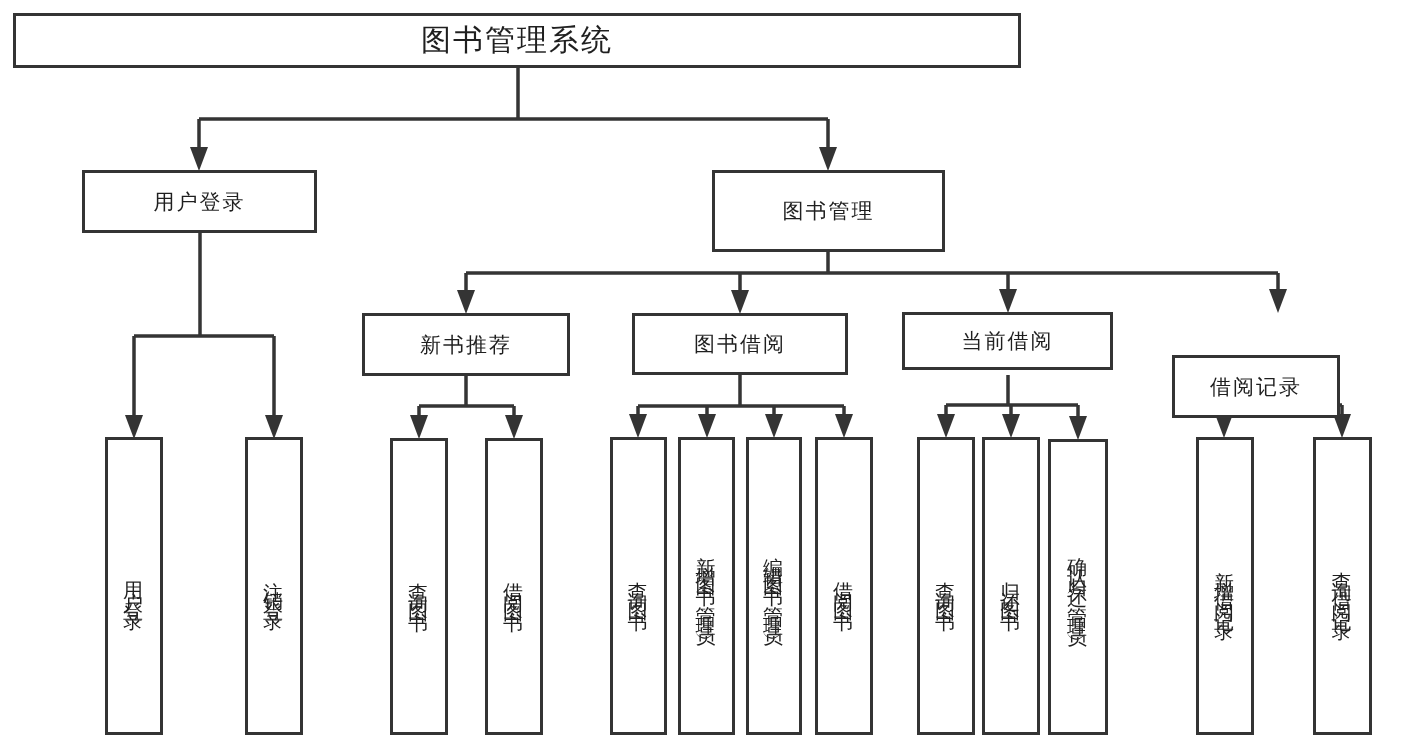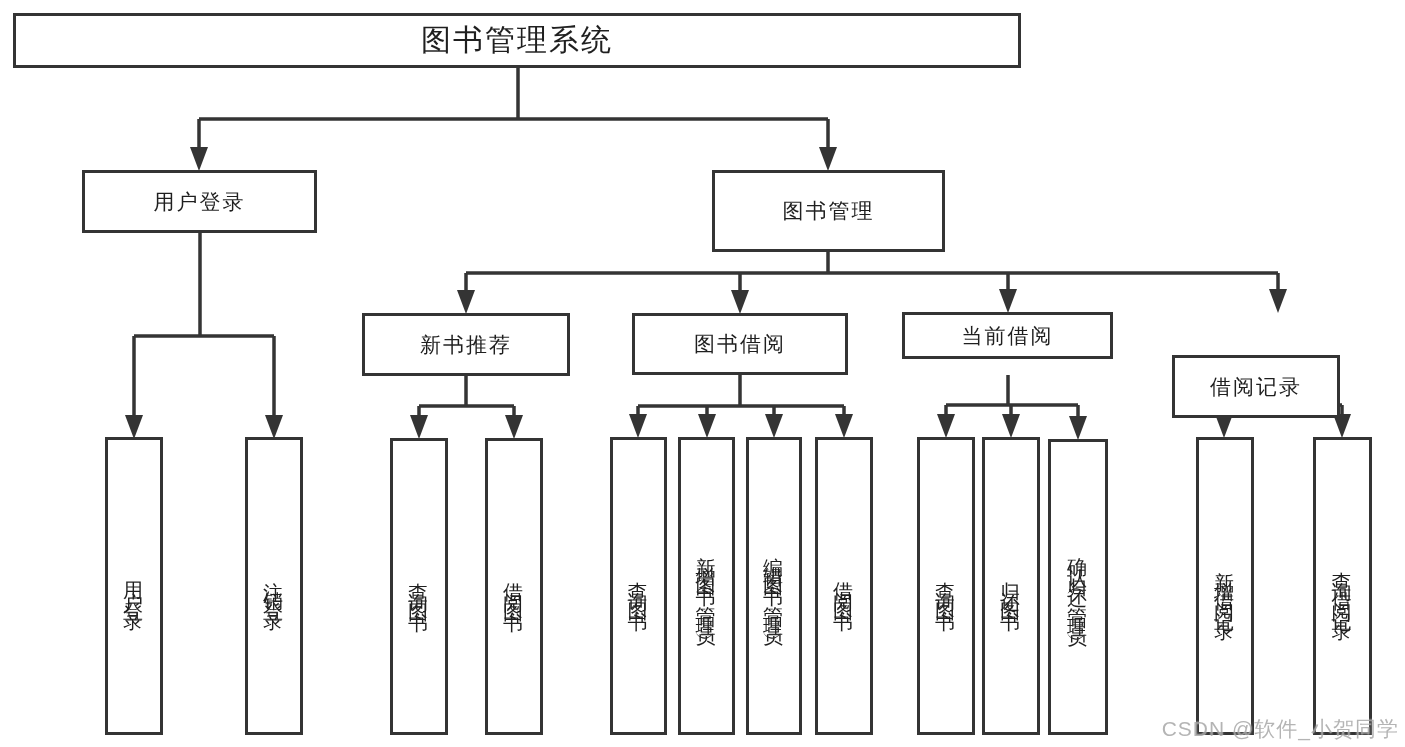--- a/index.html
+++ b/index.html
@@ -91,36 +91,35 @@
     </g>
   </svg>
 
   <div class="node root" style="left:13px;top:13px;width:1008px;height:55px;">图书管理系统</div>
 
   <div class="node" style="left:82px;top:170px;width:235px;height:63px;">用户登录</div>
   <div class="node" style="left:712px;top:170px;width:233px;height:82px;">图书管理</div>
 
   <div class="node" style="left:362px;top:313px;width:208px;height:63px;">新书推荐</div>
   <div class="node" style="left:632px;top:313px;width:216px;height:62px;">图书借阅</div>
-  <div class="node" style="left:902px;top:312px;width:211px;height:47px;">当前借阅</div>
+  <div class="node" style="left:902px;top:312px;width:211px;height:58px;">当前借阅</div>
   <div class="node" style="left:1172px;top:312px;width:168px;height:63px;margin-top:43px;">借阅记录</div>
 
   <div class="node leaf" style="left:105px;top:437px;width:58px;height:298px;">用户登录</div>
   <div class="node leaf" style="left:245px;top:437px;width:58px;height:298px;">注销登录</div>
 
   <div class="node leaf" style="left:390px;top:438px;width:58px;height:297px;">查询图书</div>
   <div class="node leaf" style="left:485px;top:438px;width:58px;height:297px;">借阅图书</div>
 
   <div class="node leaf" style="left:610px;top:437px;width:57px;height:298px;">查询图书</div>
   <div class="node leaf" style="left:678px;top:437px;width:57px;height:298px;">新增图书（管理员）</div>
   <div class="node leaf" style="left:746px;top:437px;width:56px;height:298px;">编辑图书（管理员）</div>
   <div class="node leaf" style="left:815px;top:437px;width:58px;height:298px;">借阅图书</div>
 
   <div class="node leaf" style="left:917px;top:437px;width:58px;height:298px;">查询图书</div>
   <div class="node leaf" style="left:982px;top:437px;width:58px;height:298px;">归还图书</div>
   <div class="node leaf" style="left:1048px;top:439px;width:60px;height:296px;">确认归还（管理员）</div>
 
   <div class="node leaf" style="left:1196px;top:437px;width:58px;height:298px;">新增借阅记录</div>
   <div class="node leaf" style="left:1313px;top:437px;width:59px;height:298px;">查询借阅记录</div>
 
-  <div class="watermark">CSDN @软件_小贺同学</div>
 
 </div>
 
 </body></html>

